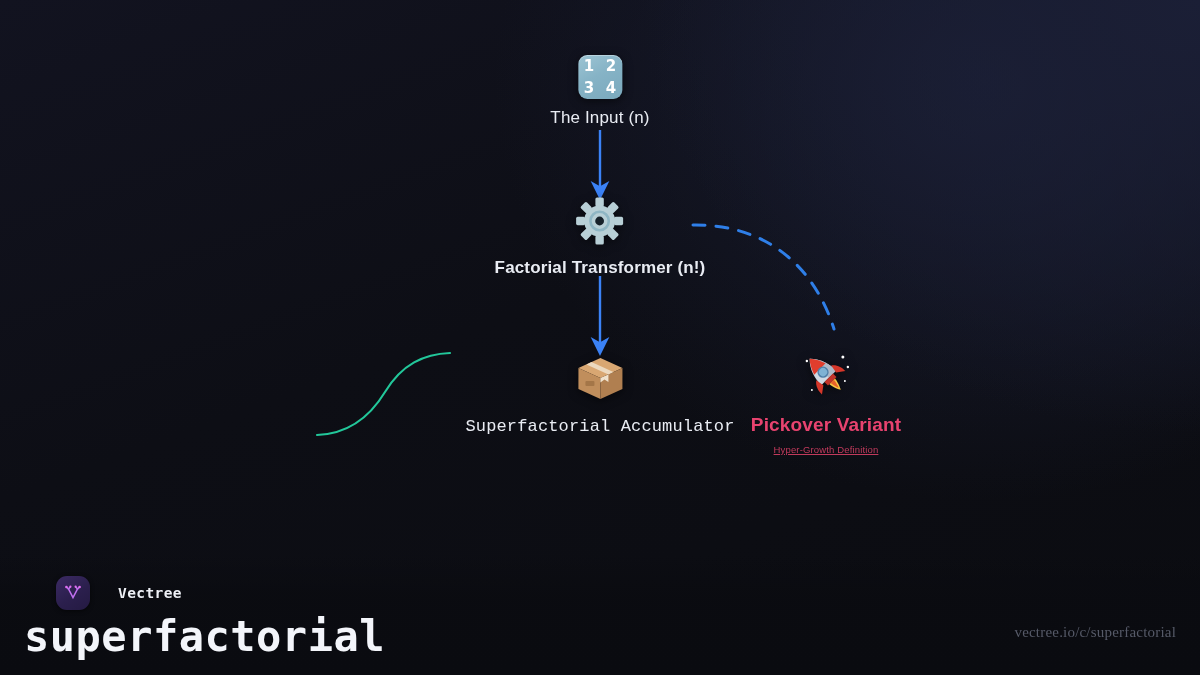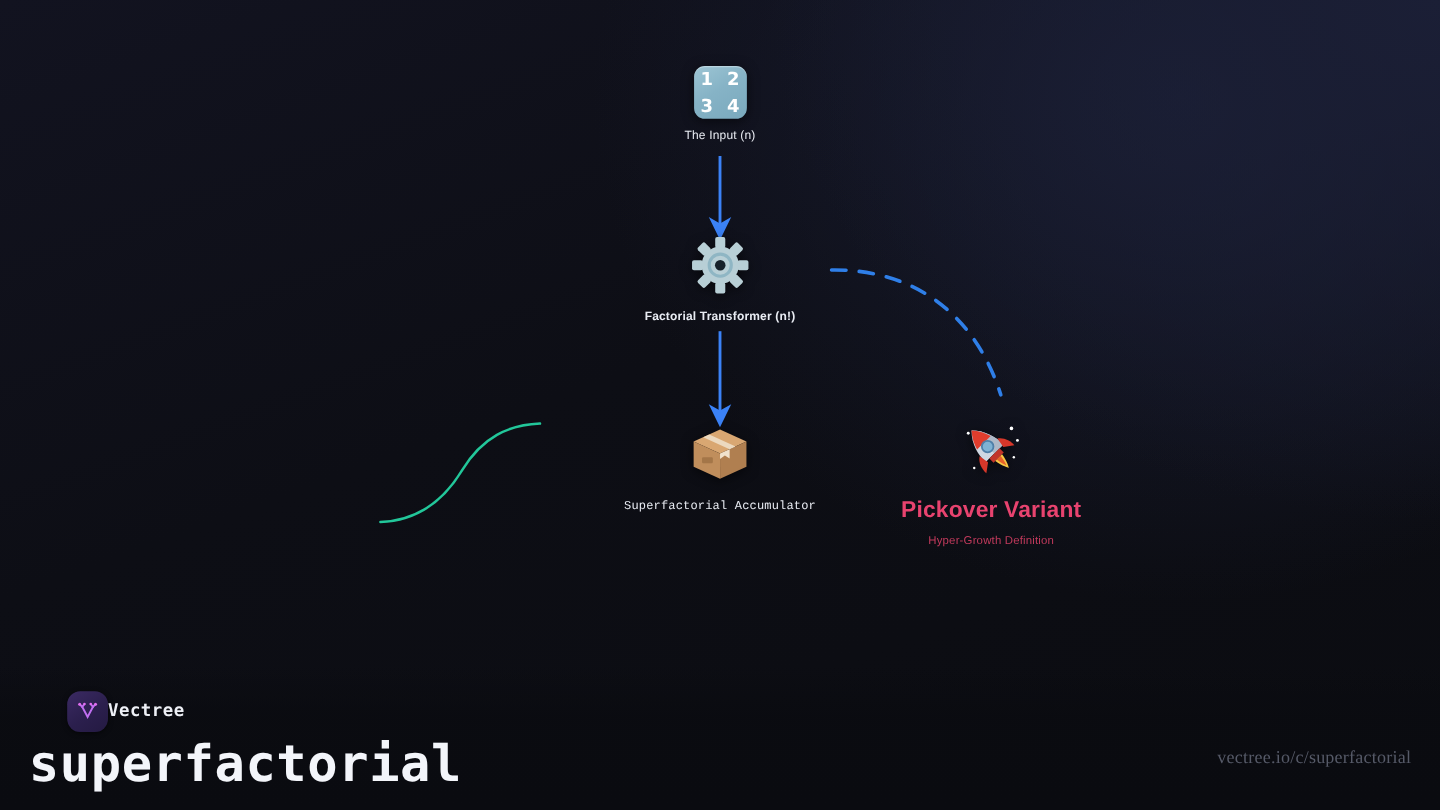--- a/index.html
+++ b/index.html
@@ -32,39 +32,39 @@
     text-align:center;
     white-space:nowrap;
   }
   .node-icon {
     line-height:1;
     filter:drop-shadow(0 2px 5px rgba(0,0,0,.55));
     user-select:none;
   }
   .node-label {
     margin-top:9px;
-    font-size:10px;
+    font-size:17px;
     letter-spacing:.15px;
     color:#e9ecf3;
   }
   .node-sub {
     margin-top:8px;
     font-size:9.5px;
     letter-spacing:.15px;
   }
   
   #node-input        { left:600px; top:55px;  transform:translateX(-50%); }
   #node-transformer  { left:600px; top:196px; transform:translateX(-50%);font-weight:bold; }
   #node-accumulator  { left:600px; top:352px; transform:translateX(-50%);font-family:Liberation Mono, monospace; }
   #node-growth       { left:383px; top:352px; transform:translateX(-50%); }
   #node-variant      { left:826px; top:348px; transform:translateX(-50%); }
 
   #node-growth .node-label  { color:#35d8aa; }
   #node-variant .node-label { color:#e8436f; font-weight:bold; font-size:19px; }
-  #node-variant .node-sub   { color:#c23a5c; }
+  #node-variant .node-sub   { color:#c23a5c;text-decoration:underline; }
 
   
   .input-tile {
     width:44px; height:44px;
     border-radius:9px;
     background:linear-gradient(150deg,#9dc5d4 0%,#86b3c6 45%,#7aa9bd 100%);
     display:grid;
     grid-template-columns:1fr 1fr;
     grid-template-rows:1fr 1fr;
     place-items:center;
@@ -76,21 +76,21 @@
   .input-tile span { line-height:1; }
 
   
   #footer {
     position:absolute; left:0; bottom:0;
     width:1200px; height:120px;
     background:linear-gradient(180deg, rgba(10,11,16,0) 0%, rgba(10,11,16,.85) 35%, #0a0b10 100%);
   }
   #brand-row {
     position:absolute; left:24px; top:576px;
-    display:flex; align-items:center; gap:0;padding-left:32px;
+    display:flex; align-items:center; gap:28px;padding-left:32px;
   }
   #brand-logo {
     width:34px; height:34px;
     border-radius:11px;
     background:linear-gradient(145deg,#3b2a63 0%,#2b1f4d 55%,#241a42 100%);
     display:flex; align-items:center; justify-content:center;
     box-shadow:0 1px 4px rgba(0,0,0,.6);
   }
   #brand-name {
     font-family:"DejaVu Sans Mono","Liberation Mono", monospace;

